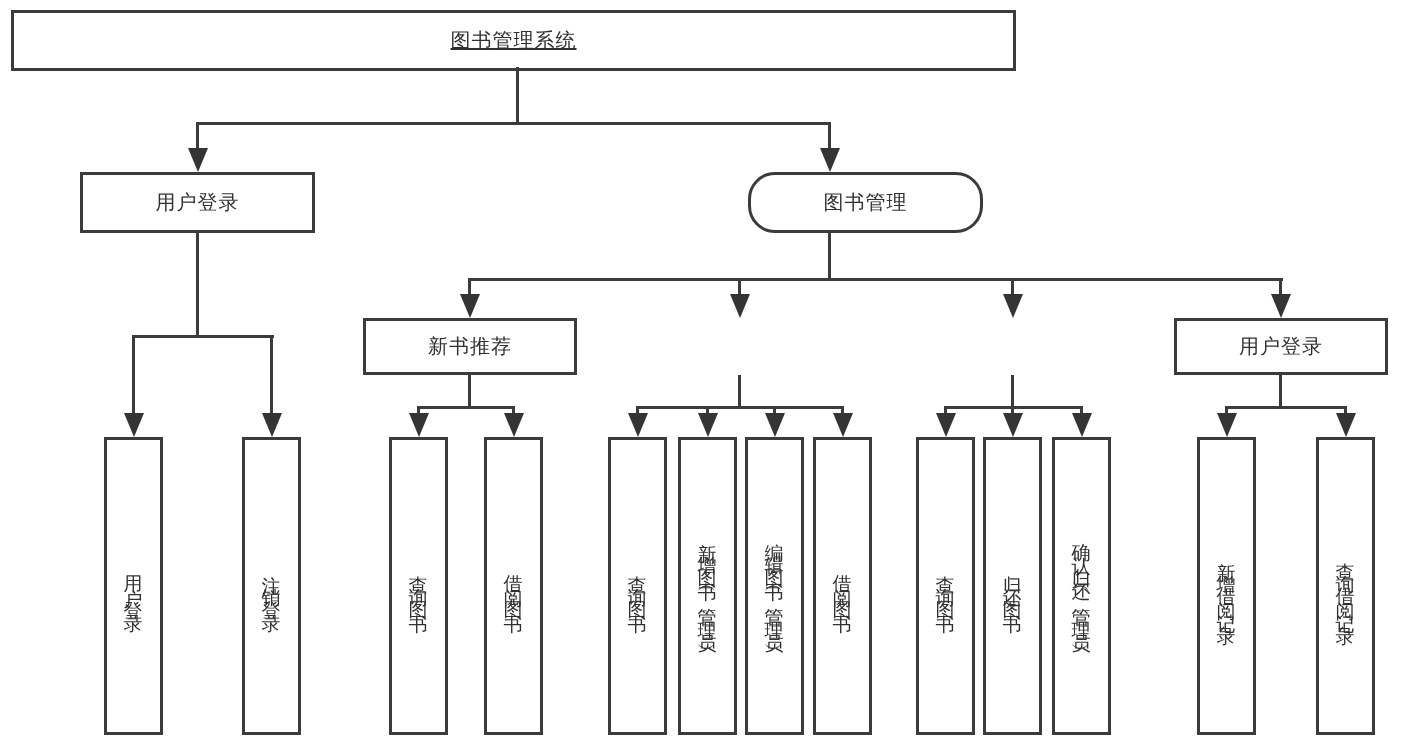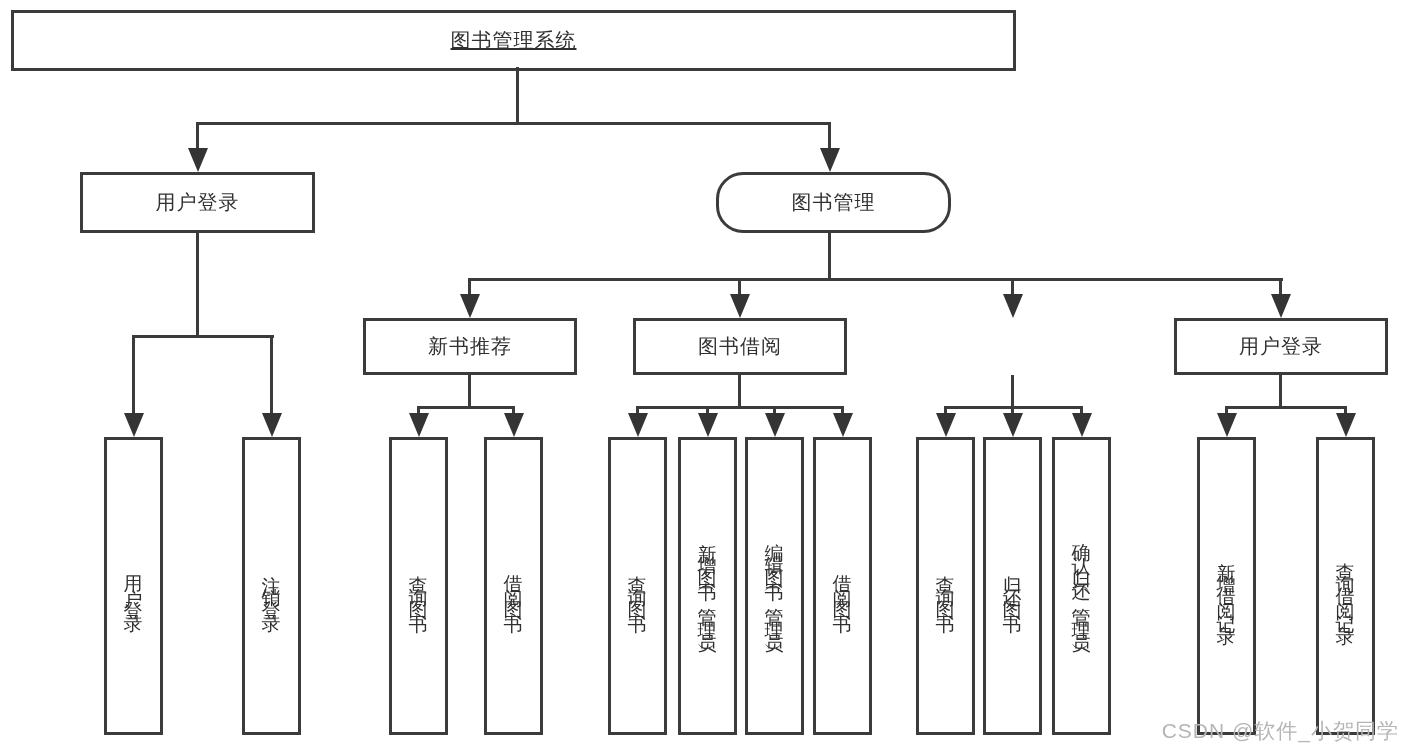--- a/index.html
+++ b/index.html
@@ -54,21 +54,21 @@
   <div class="line" style="left:516px;top:67px;width:3px;height:57px;"></div>
   <div class="line" style="left:196px;top:122px;width:635px;height:3px;"></div>
   <div class="line" style="left:196px;top:122px;width:3px;height:28px;"></div>
   <div class="arrow" style="left:188px;top:148px;"></div>
   <div class="line" style="left:828px;top:122px;width:3px;height:28px;"></div>
   <div class="arrow" style="left:820px;top:148px;"></div>
 
   <div class="box hbox" style="left:80px;top:172px;width:235px;height:61px;">
     <span>用户登录</span>
   </div>
-  <div class="box hbox" style="left:716px;top:172px;width:235px;height:61px;border-radius:27px;">
+  <div class="box hbox" style="left:748px;top:172px;width:235px;height:61px;border-radius:27px;">
     <span>图书管理</span>
   </div>
 
   <div class="line" style="left:196px;top:233px;width:3px;height:105px;"></div>
   <div class="line" style="left:132px;top:335px;width:142px;height:3px;"></div>
   <div class="line" style="left:132px;top:335px;width:3px;height:80px;"></div>
   <div class="arrow" style="left:124px;top:413px;"></div>
   <div class="line" style="left:270px;top:335px;width:3px;height:80px;"></div>
   <div class="arrow" style="left:262px;top:413px;"></div>
 
@@ -78,23 +78,20 @@
   <div class="arrow" style="left:460px;top:294px;"></div>
   <div class="line" style="left:738px;top:278px;width:3px;height:18px;"></div>
   <div class="arrow" style="left:730px;top:294px;"></div>
   <div class="line" style="left:1011px;top:278px;width:3px;height:18px;"></div>
   <div class="arrow" style="left:1003px;top:294px;"></div>
   <div class="line" style="left:1279px;top:278px;width:3px;height:18px;"></div>
   <div class="arrow" style="left:1271px;top:294px;"></div>
 
   <div class="box hbox" style="left:363px;top:318px;width:214px;height:57px;">
     <span>新书推荐</span>
-  </div>
-  <div class="box hbox" style="left:633px;top:318px;width:214px;height:57px;">
-    <span>图书借阅</span>
   </div>
   <div class="box hbox" style="left:1174px;top:318px;width:214px;height:57px;">
     <span>用户登录</span>
   </div>
 
   <div class="line" style="left:468px;top:375px;width:3px;height:33px;"></div>
   <div class="line" style="left:417px;top:406px;width:98px;height:3px;"></div>
   <div class="line" style="left:417px;top:406px;width:3px;height:9px;"></div>
   <div class="arrow" style="left:409px;top:413px;"></div>
   <div class="line" style="left:512px;top:406px;width:3px;height:9px;"></div>
@@ -164,15 +161,14 @@
     <span>确认归还（管理员）</span>
   </div>
 
   <div class="box vbox" style="left:1197px;top:437px;width:59px;height:298px;">
     <span>新增借阅记录</span>
   </div>
   <div class="box vbox" style="left:1316px;top:437px;width:59px;height:298px;">
     <span>查询借阅记录</span>
   </div>
 
-  <div class="watermark">CSDN @软件_小贺同学</div>
 
 </div>
 
 </body></html>

